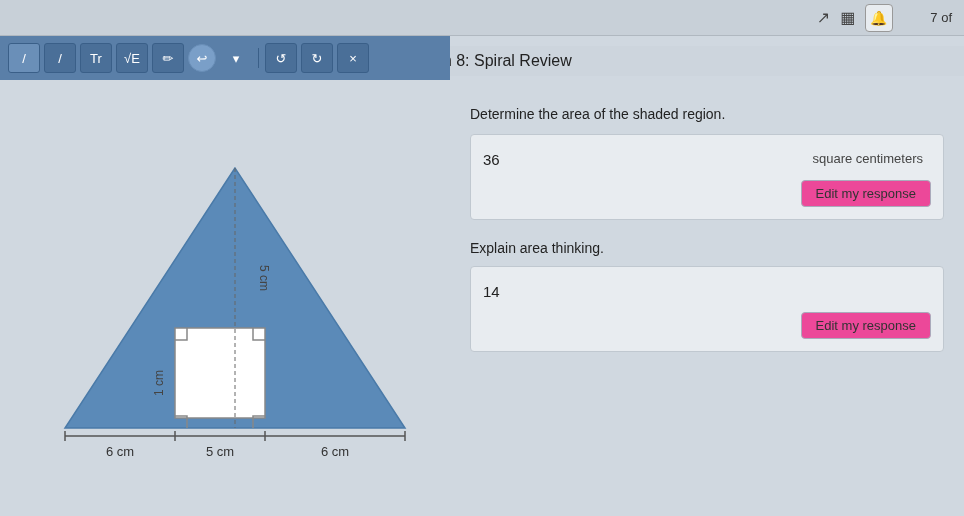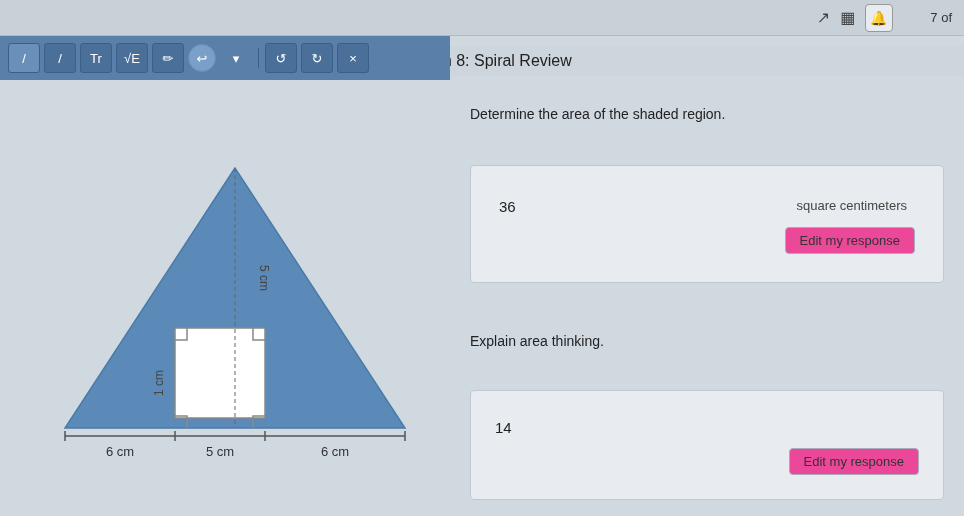--- a/index.html
+++ b/index.html
@@ -138,34 +138,33 @@
       width: 100%;
       height: 100%;
     }
 
     
     .right-panel {
       flex: 1;
       display: flex;
       flex-direction: column;
       padding-top: 10px;
-      justify-content: space-between;
     }
 
     .question-text {
       font-size: 14px;
       color: #222;
       margin-bottom: 12px;
     }
 
     .answer-section {
       background: #e8ecf0;
       border: 1px solid #c0c8d0;
       border-radius: 4px;
-      padding: 28px;
+      padding: 12px;
       margin-bottom: 16px;
     }
 
     .answer-row {
       display: flex;
       align-items: flex-start;
       justify-content: space-between;
       margin-bottom: 8px;
     }
 
@@ -199,21 +198,21 @@
       font-size: 14px;
       color: #222;
       margin-bottom: 10px;
       margin-top: 4px;
     }
 
     .answer-section2 {
       background: #e8ecf0;
       border: 1px solid #c0c8d0;
       border-radius: 4px;
-      padding: 24px;
+      padding: 12px;
     }
   </style>
 </head>
 <body>
 
 <div class="top-bar">
   <div class="top-bar-icons">
     <span class="top-bar-icon">↗</span>
     <span class="top-bar-icon">▦</span>
     <div class="top-bar-bell">

